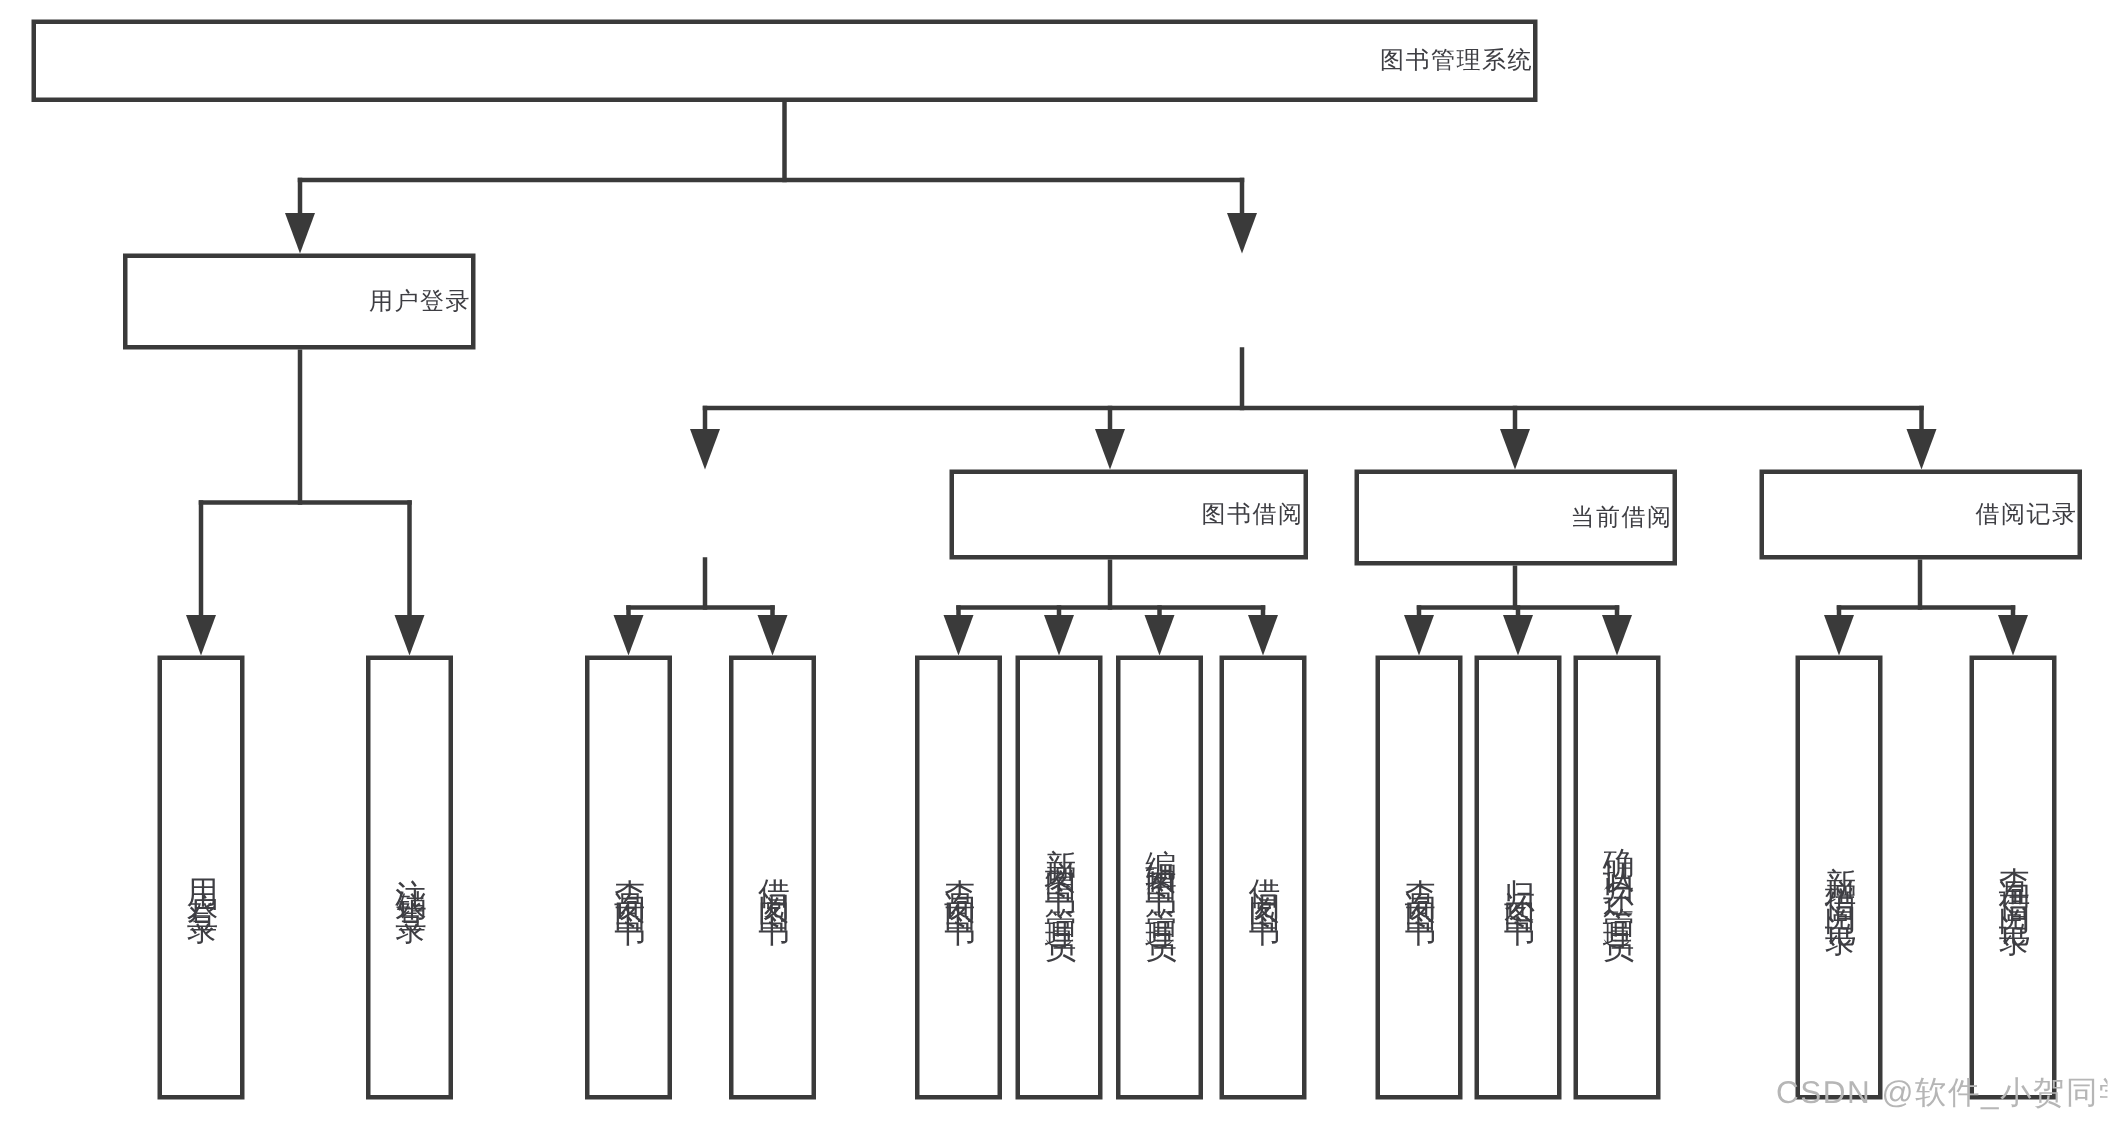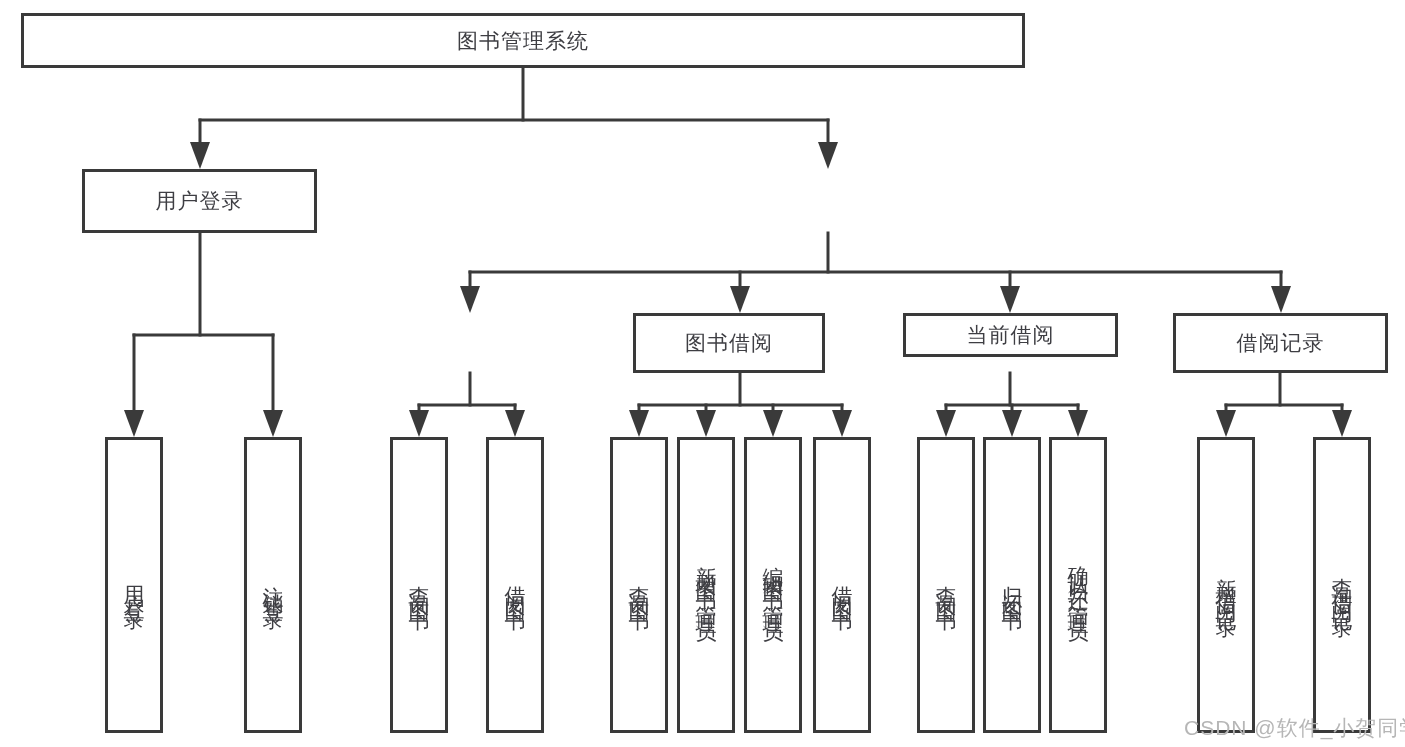--- a/index.html
+++ b/index.html
@@ -14,22 +14,22 @@
     background:var(--bg);
     font-family:"Liberation Sans","DejaVu Sans",sans-serif;
     color:var(--text);
   }
   #stage{position:absolute;left:0;top:0;width:1405px;height:747px;}
   svg.connectors{position:absolute;left:0;top:0;pointer-events:none;}
   .hbox{
     position:absolute;
     border:3px solid var(--line);
     background:#fff;
-    display:flex;align-items:center;justify-content:center;
-    font-size:21px;letter-spacing:1px;
+    display:flex;align-items:center;justify-content:flex-end;
+    font-size:16px;letter-spacing:1px;
     box-sizing:border-box;
     z-index:2;
   }
   .vbox{
     position:absolute;
     border:3px solid var(--line);
     background:#fff;
     display:flex;align-items:center;justify-content:center;
     writing-mode:vertical-rl;text-orientation:mixed;
     font-size:21px;letter-spacing:8px;
@@ -104,24 +104,24 @@
     </svg>
 
   <div class="hbox" style="left:21px;top:13px;width:1004px;height:55px">
     <span>图书管理系统</span>
   </div>
 
   <div class="hbox" style="left:82px;top:169px;width:235px;height:64px">
     <span>用户登录</span>
   </div>
 
-  <div class="hbox" style="left:633px;top:313px;width:192px;height:60px">
+  <div class="hbox" style="left:633px;top:313px;width:239px;height:60px">
     <span>图书借阅</span>
   </div>
-  <div class="hbox" style="left:903px;top:313px;width:215px;height:44px">
+  <div class="hbox" style="left:903px;top:313px;width:215px;height:64px">
     <span>当前借阅</span>
   </div>
   <div class="hbox" style="left:1173px;top:313px;width:215px;height:60px">
     <span>借阅记录</span>
   </div>
 
   <div class="vbox" style="left:105px;top:437px;width:58px;height:296px">
     <span>用户登录</span>
   </div>
   <div class="vbox" style="left:244px;top:437px;width:58px;height:296px">

